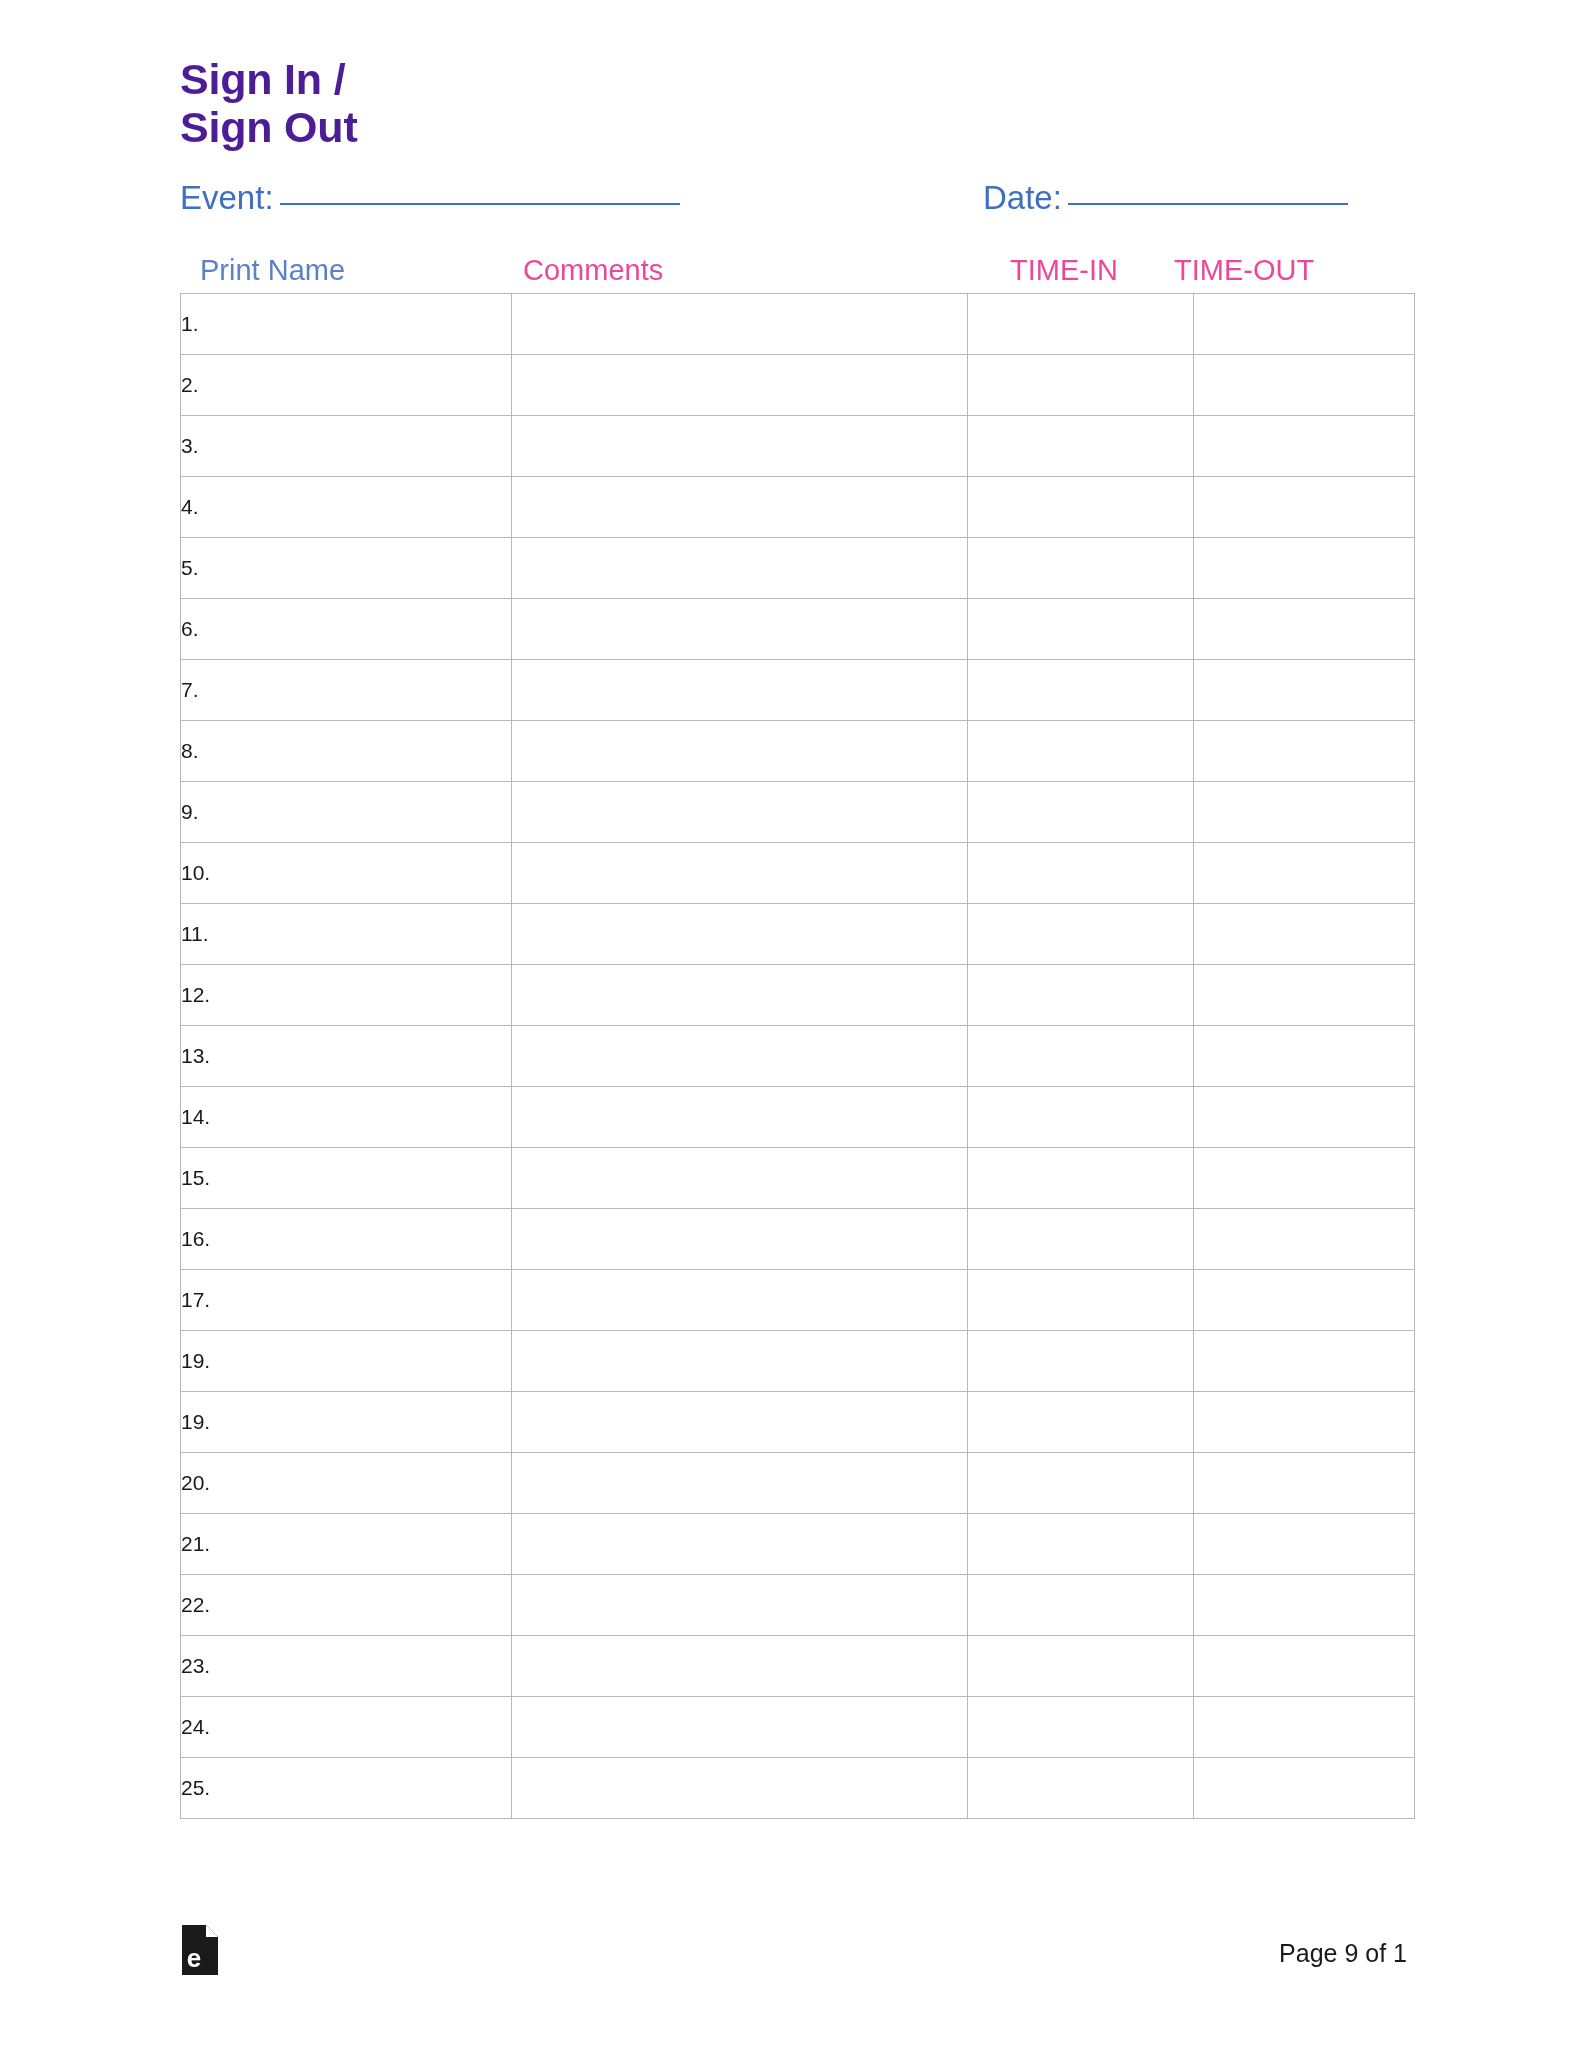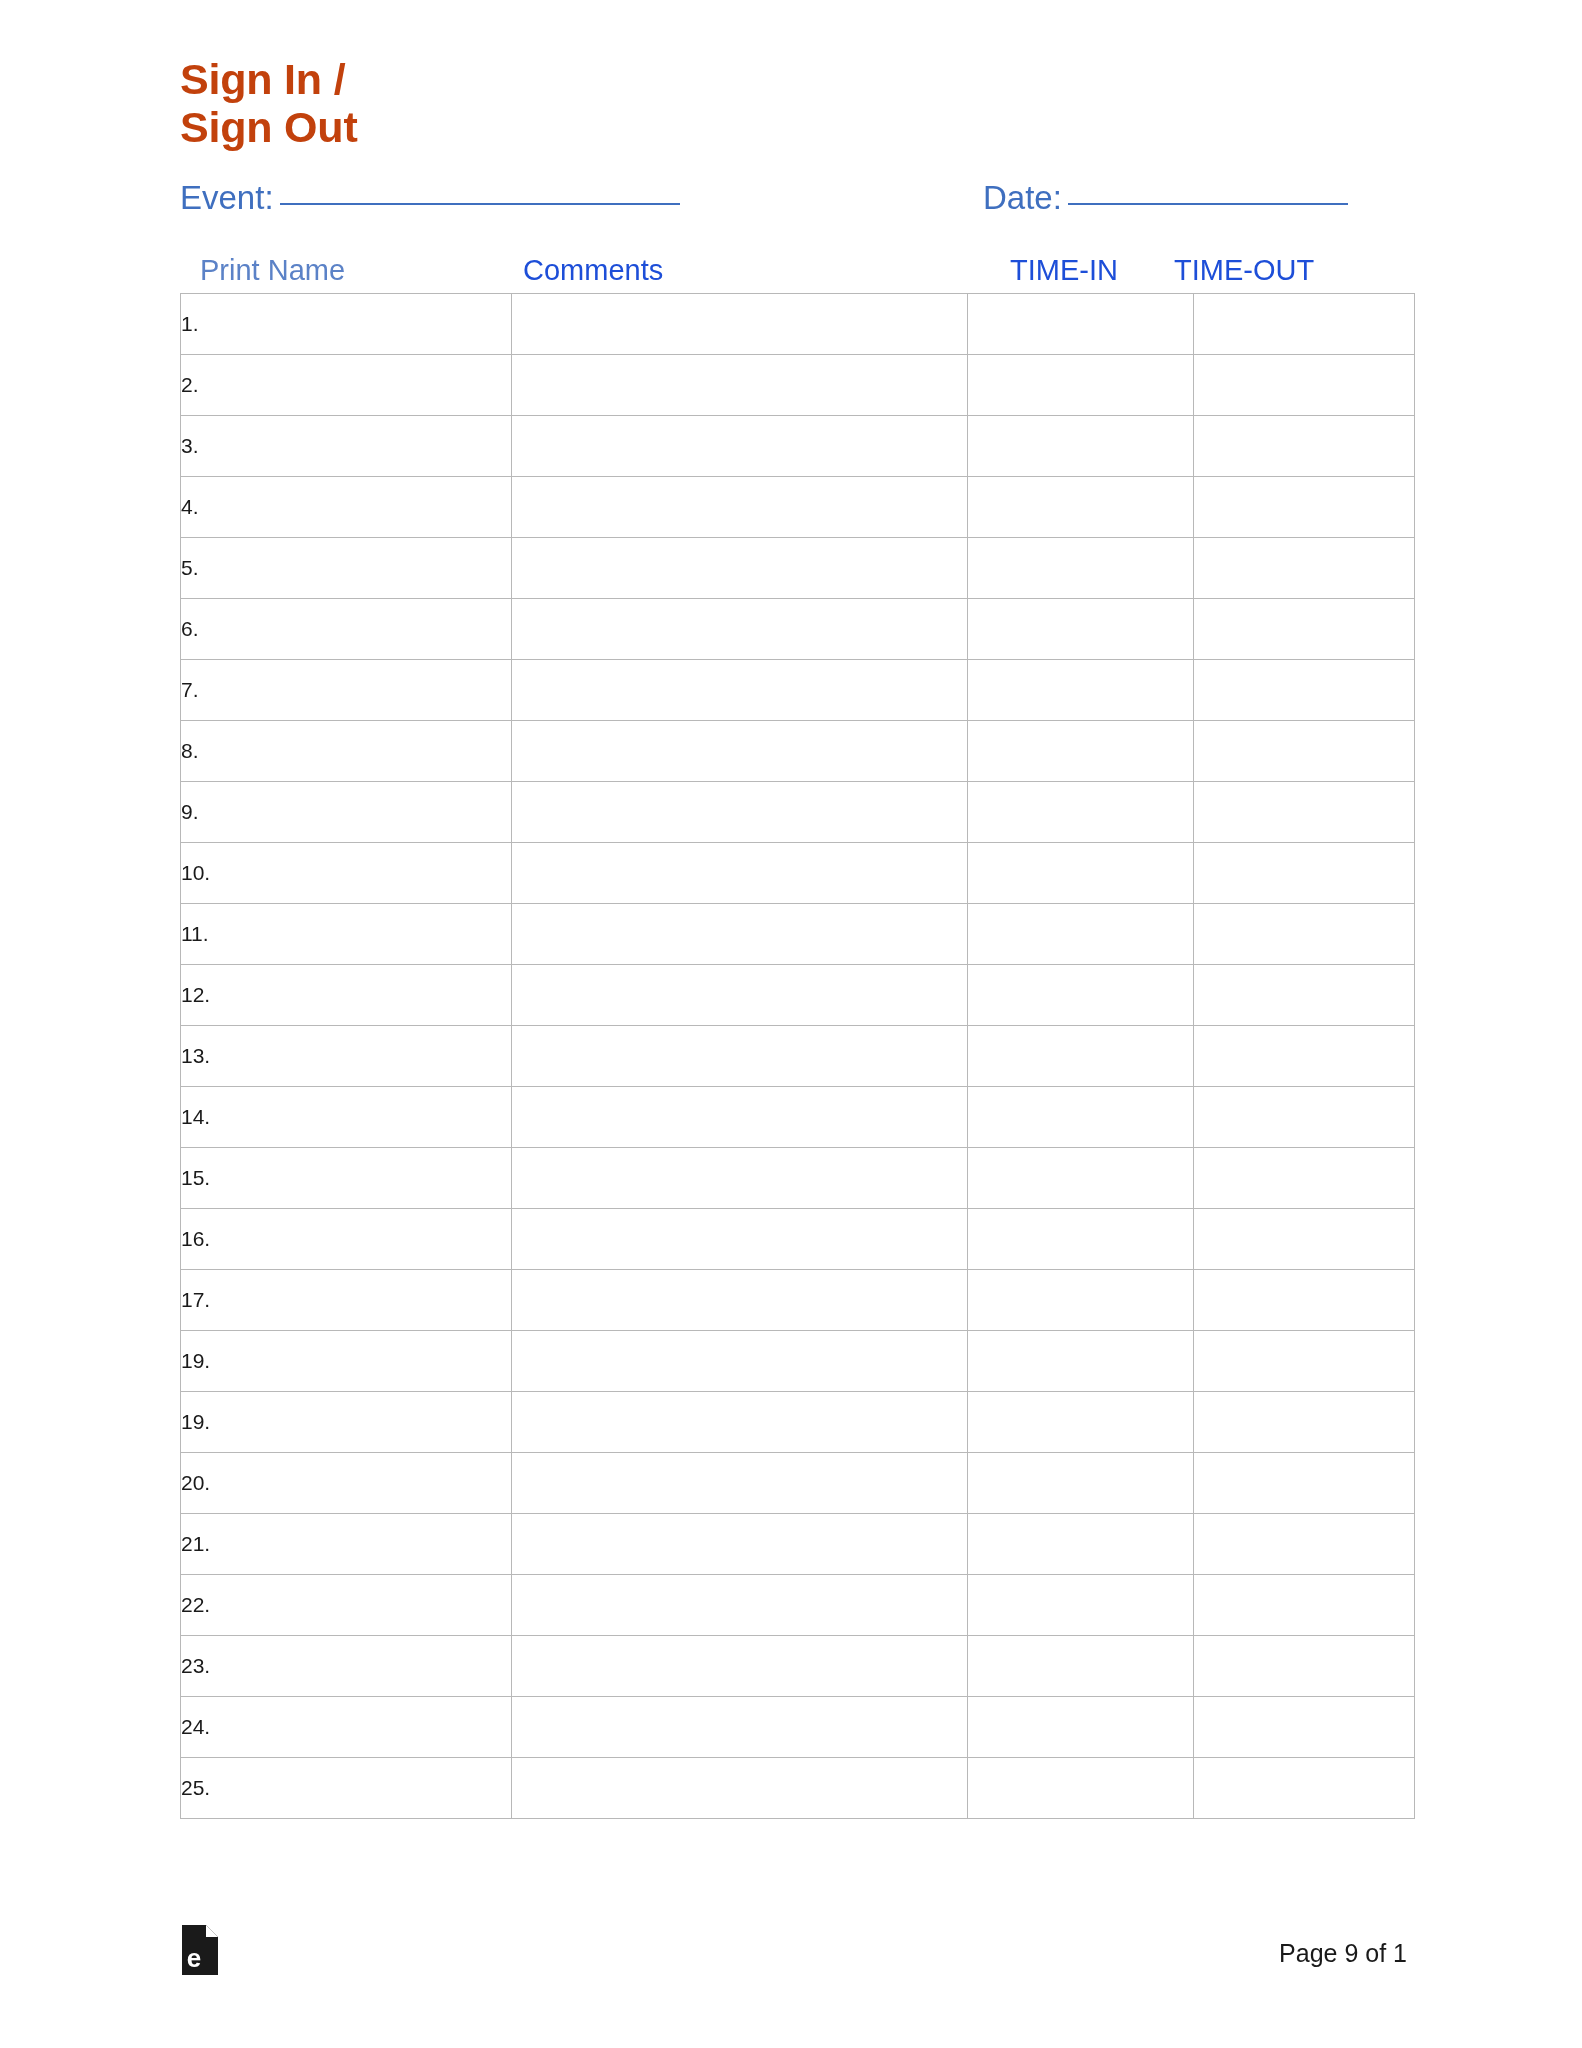--- a/index.html
+++ b/index.html
@@ -24,21 +24,21 @@
   }
   .content {
     position: absolute;
     left: 180px;
     top: 55px;
     width: 1230px;
   }
 
   
   .title {
-    color: #c2410c;
+    color: #4c1d95;
     font-size: 43px;
     font-weight: bold;
     line-height: 1.12;
     letter-spacing: -0.2px;
   }
   .title-line { display: block; }
 
   
   .meta-row {
     position: relative;
@@ -65,21 +65,21 @@
   .rule-date { width: 280px; }
 
   
   .col-headers {
     position: relative;
     height: 44px;
     margin-top: 16px;
   }
   .col-head {
     position: absolute;
-    color: #1d4ed8;
+    color: #ec4899;
     font-size: 29px;
     white-space: nowrap;
     bottom: 0;
   }
   .ch-name { left: 20px; color:#5b82c7; }
   .ch-comments { left: 343px; }
   .ch-timein { left: 830px; text-align: center; }
   .ch-timeout { left: 994px; }
 
   

